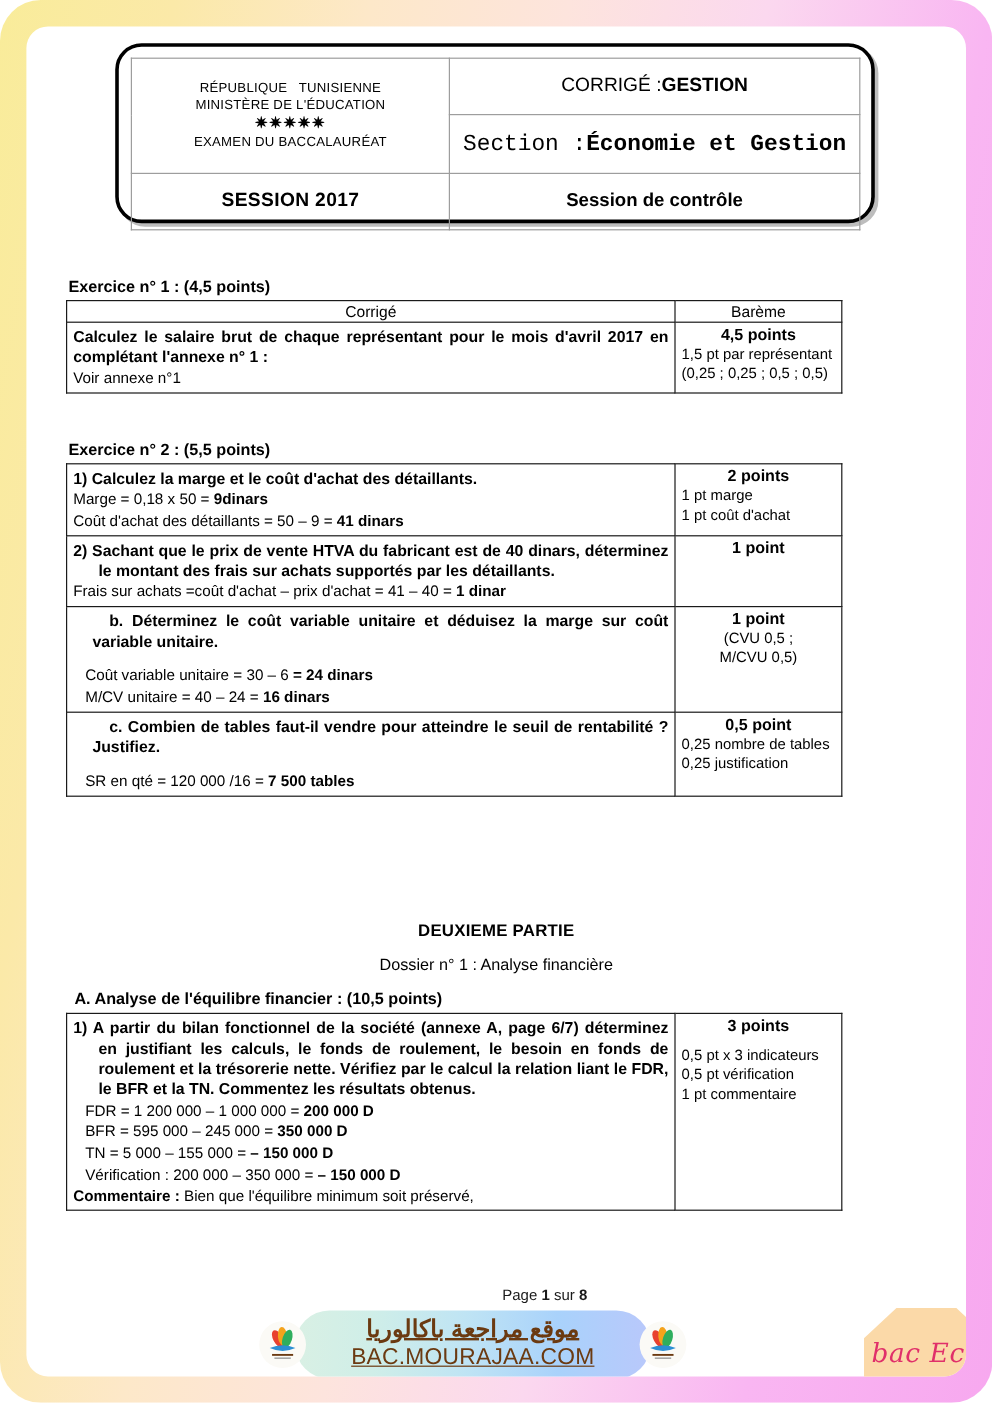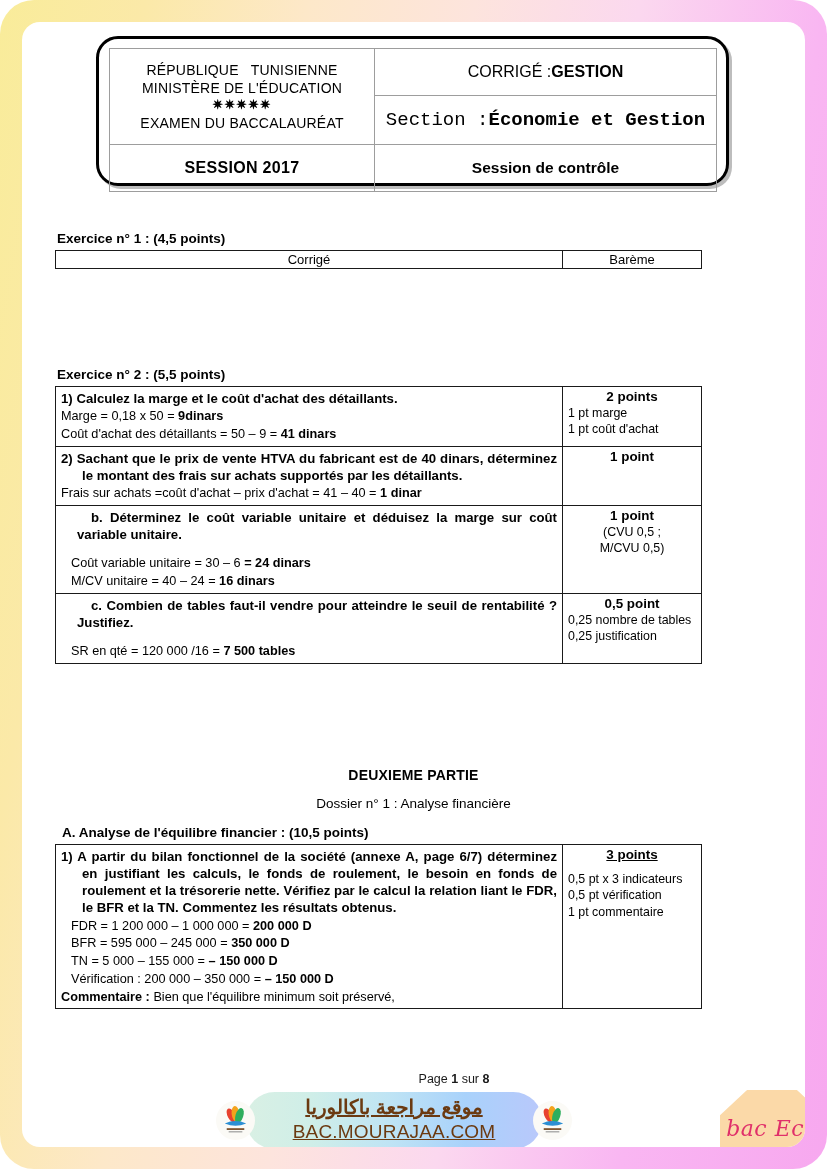--- a/index.html
+++ b/index.html
@@ -65,21 +65,21 @@
   }
   .id-table td {
     border: 1.5px solid #9d9d9d;
     text-align: center;
     vertical-align: middle;
     padding: 2px 4px;
   }
   .id-left-top { width: 256px; height: 86px; }
   .id-left-bot { height: 42px; }
   .id-line {
-    font-size: 14px;
+    font-size: 11px;
     color: #000;
     line-height: 1.30;
     letter-spacing: .2px;
     white-space: pre;
   }
   .id-stars { font-size: 13px; font-weight: bold; letter-spacing: 1px; }
   .id-session { font-size: 16px; font-weight: bold; letter-spacing: .3px; }
   .id-corrige { font-size: 16px; }
   .id-section { font-size: 19px; font-family: Liberation Mono, monospace; }
   .id-ctrl { font-size: 15.5px; font-weight: bold; }
@@ -155,21 +155,21 @@
     font-size: 12.4px;
     line-height: 1.32;
     margin: 0;
   }
   .bareme-head {
     font-size: 13.4px;
     font-weight: bold;
     text-align: center;
     margin: 0 0 1px 0;
   }
-  .bareme-head.spaced { margin-bottom: 9px; text-decoration: underline; }
+  .bareme-head.spaced { margin-bottom: 9px; }
   .bareme.ctr { text-align: center; }
   .nbsp-gap { display: block; height: 11px; }
 
   
   #page-num {
     position: absolute;
     width: 794px;
     top: 1050px;
     text-align: center;
     font-size: 12.5px;
@@ -287,20 +287,30 @@
       </div>
 
       <div class="ex-title" style="left:35px; top:209px">Exercice n° 1 : (4,5 points)</div>
 
       <table class="gtable" style="left:33px; top:228px; width:624px">
         <tbody>
             <tr>
           <td class="c-left hdr-cell">Corrigé</td>
           <td class="c-right hdr-cell">Barème</td>
         </tr>
+        <tr>
+          <td class="c-left">
+            <p class="q">Calculez le salaire brut de chaque représentant pour le mois d'avril 2017 en complétant l'annexe n° 1 :</p>
+            <p class="a">Voir annexe n°1</p>
+          </td>
+          <td class="c-right">
+            <p class="bareme-head">4,5 points</p>
+            <p class="bareme">1,5 pt par représentant (0,25 ; 0,25 ; 0,5 ; 0,5)</p>
+          </td>
+        </tr>
       </tbody>
         </table>
 
       <div class="ex-title" style="left:35px; top:345px">Exercice n° 2 : (5,5 points)</div>
 
       <table class="gtable" style="left:33px; top:364px; width:624px">
         <tbody>
             <tr>
           <td class="c-left">
             <p class="q">1) Calculez la marge et le coût d'achat des détaillants.</p>

